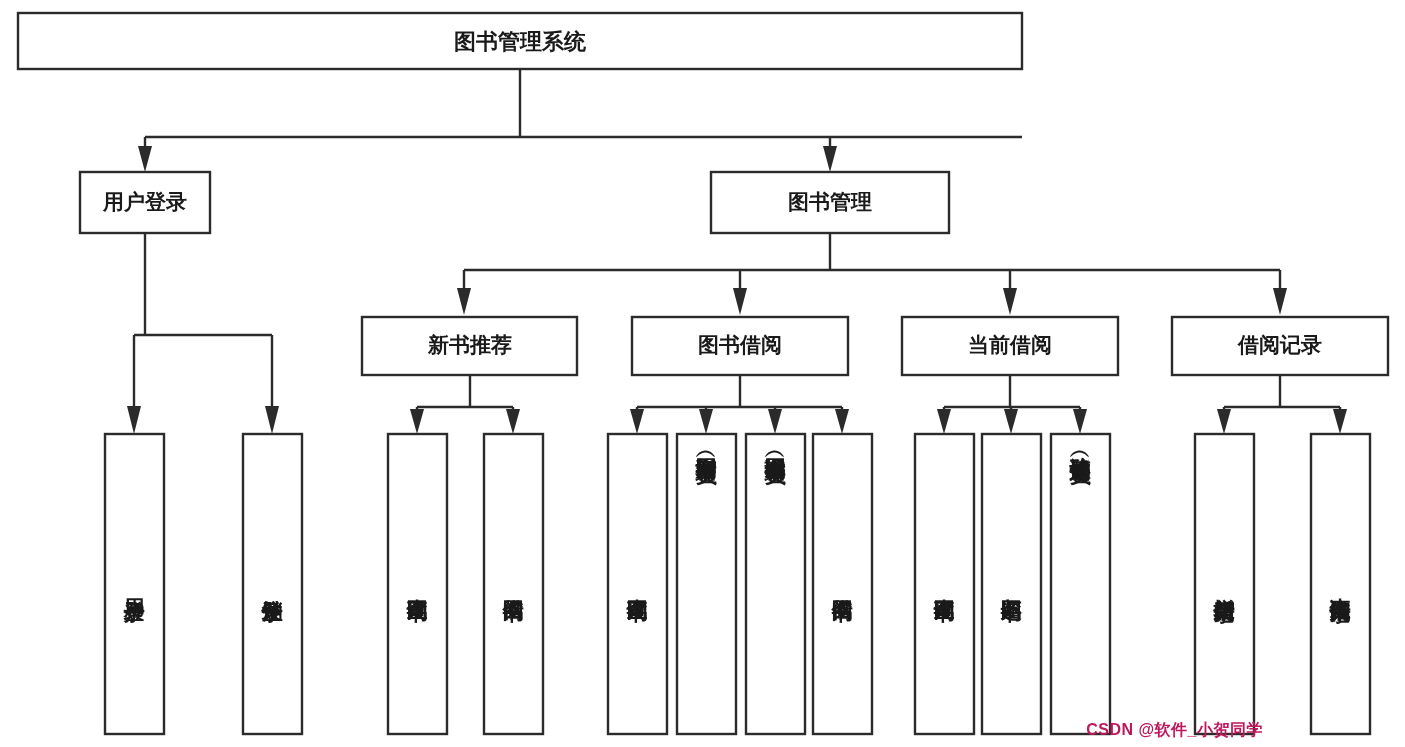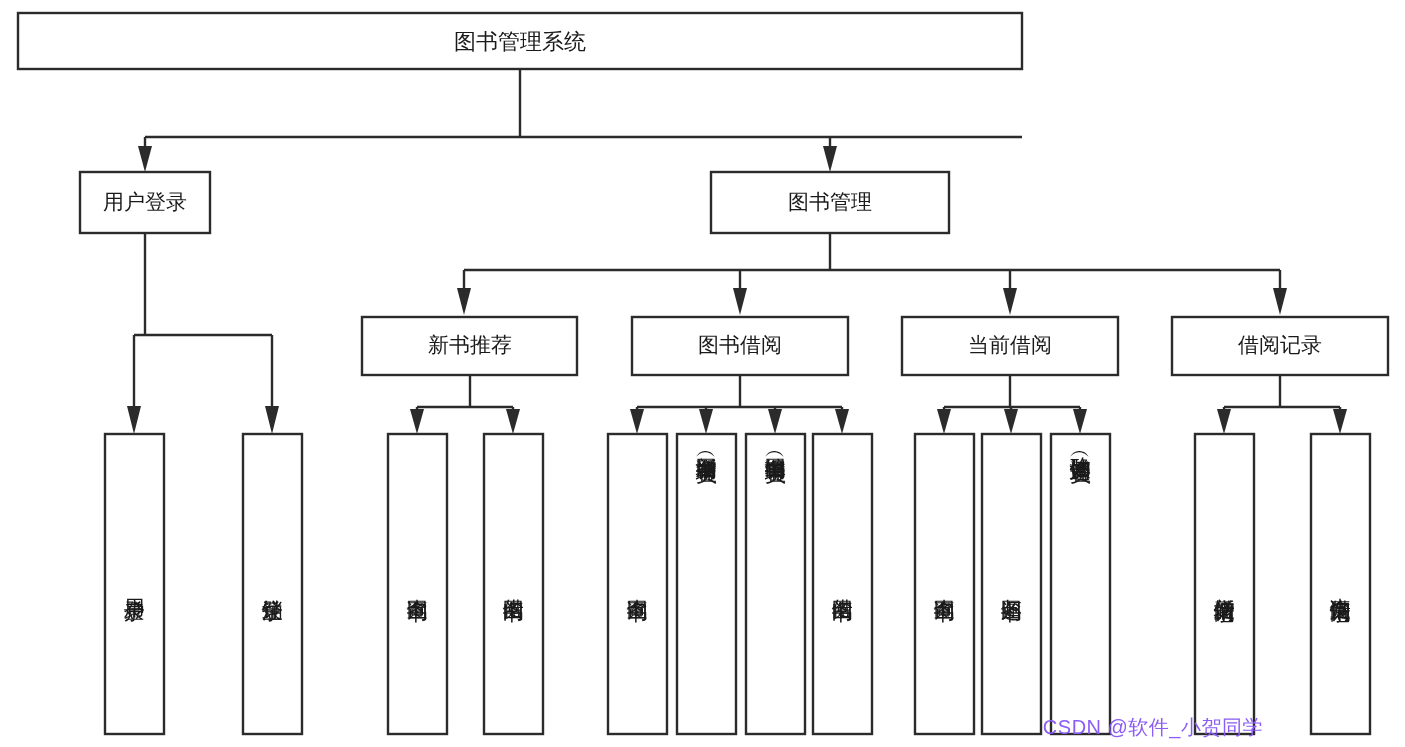--- a/index.html
+++ b/index.html
@@ -12,20 +12,21 @@
     height: 747px;
     font-family: "Liberation Sans", "DejaVu Sans", sans-serif;
     overflow: hidden;
     position: relative;
   }
   #diagram-root {
     position: relative;
     width: 1271px;
     height: 747px;
     background: #ffffff;
+    font-weight: bold;
   }
   svg.diagram-svg {
     position: absolute;
     top: 0;
     left: 0;
     width: 1405px;
     height: 747px;
   }
   .node-box {
     fill: #ffffff;
@@ -64,22 +65,22 @@
     white-space: nowrap;
     letter-spacing: 1px;
     text-align: center;
     pointer-events: none;
   }
   .watermark {
     position: absolute;
     right: 8px;
     bottom: 6px;
     font-family: "Liberation Sans", "DejaVu Sans", sans-serif;
-    font-size: 20px;
-    color: #8b5cf6;
+    font-size: 16px;
+    color: #be185d;
     letter-spacing: 0.5px;
     white-space: nowrap;
   }
 </style>
 </head>
 <body>
 
 <div id="diagram-root">
 
   <svg class="diagram-svg" viewBox="0 0 1405 747">

